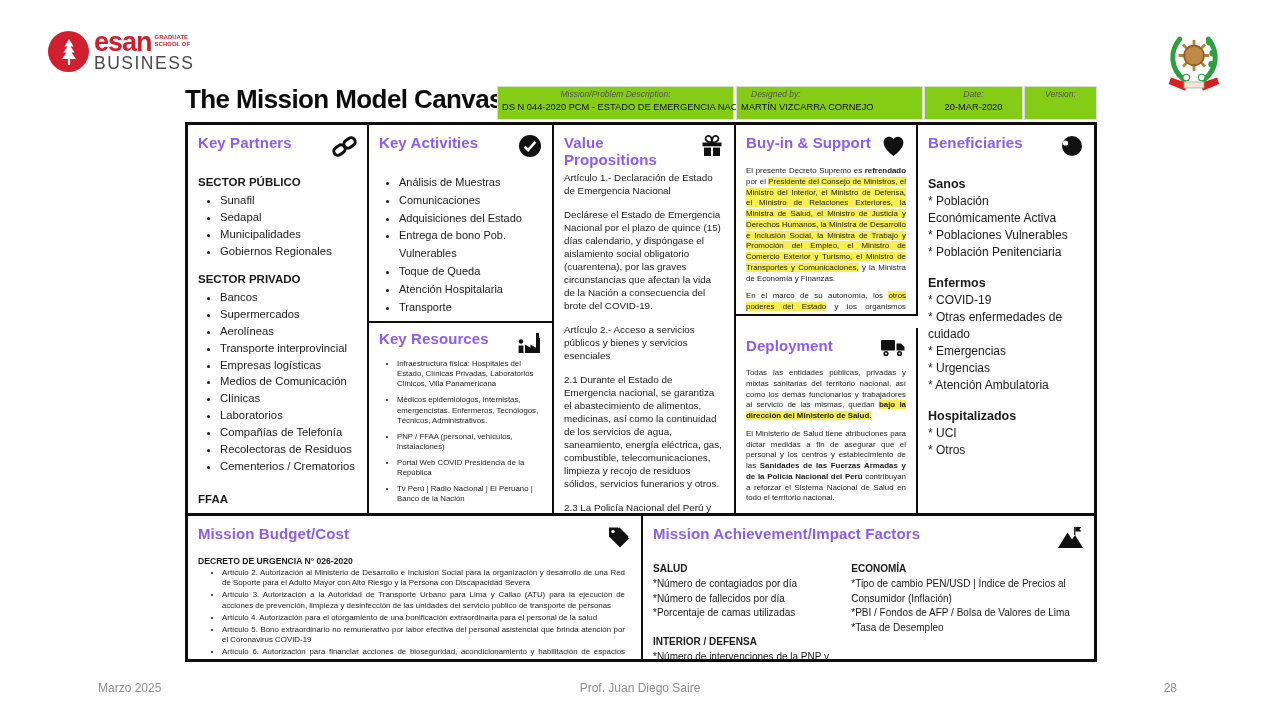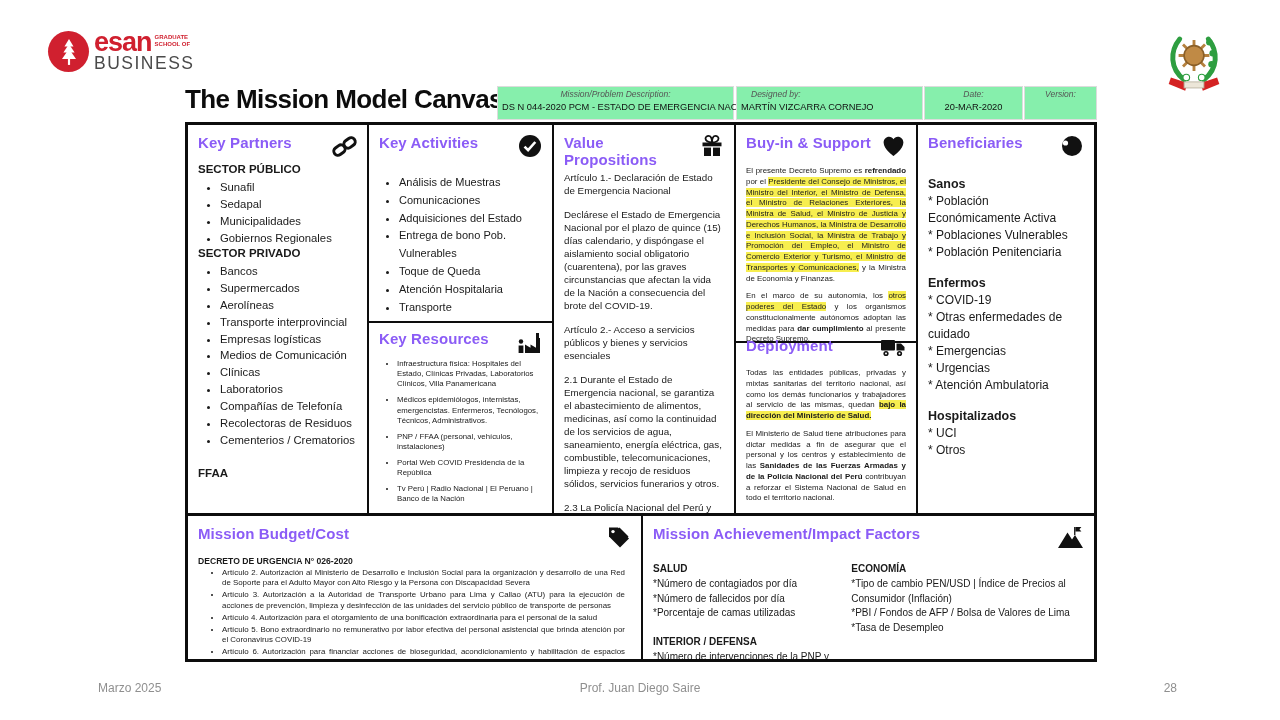--- a/index.html
+++ b/index.html
@@ -17,48 +17,48 @@
   .esan-grad{font-size:6px;color:var(--brand);font-weight:bold;margin:3px 0 0 3px;line-height:1.15;}
   .esan-biz{font-size:17.5px;color:#4a4a4a;letter-spacing:1.5px;margin-top:1px;font-weight:500;}
 
   
   .crest{position:absolute;left:1161px;top:26px;}
 
   
   .mmc-title{position:absolute;left:185px;top:84px;font-size:26px;font-weight:800;
              letter-spacing:-0.6px;color:#0c0c0c;}
   .hdr-field{position:absolute;top:86px;height:34px;border:1px solid #dcdcdc;
-             box-sizing:border-box;padding:2px 4px 0;background:#86efac;}
+             box-sizing:border-box;padding:2px 4px 0;background:#84cc16;}
   .hdr-label{font-size:8.5px;font-style:italic;color:#555;}
   .hdr-value{font-size:9.3px;color:#111;margin-top:3px;white-space:nowrap;}
   .hf-center .hdr-label,.hf-center .hdr-value{text-align:center;}
   #hf-0{left:497px;width:237px;}
   #hf-1{left:736px;width:187px;}
   #hf-2{left:924px;width:99px;}
   #hf-3{left:1024px;width:73px;}
 
   
   .canvas{position:absolute;left:185px;top:122px;width:912px;height:540px;
           border:3px solid var(--ink);box-sizing:border-box;}
   .sec{position:absolute;box-sizing:border-box;padding:9px 10px;overflow:hidden;}
   .sec-h{display:flex;justify-content:space-between;align-items:flex-start;}
   .sec-title{font-size:15px;font-weight:600;color:#8b5cf6;letter-spacing:0.1px;}
   .sec-icon{flex:none;margin-left:4px;}
   #sec-kp{left:0;top:0;width:181px;height:388px;border-right:2px solid var(--ink);}
   #sec-ka{left:181px;top:0;width:185px;height:198px;border-right:2px solid var(--ink);border-bottom:2px solid var(--ink);}
   #sec-kr{left:181px;top:198px;width:185px;height:190px;border-right:2px solid var(--ink);}
   #sec-vp{left:366px;top:0;width:182px;height:388px;border-right:2px solid var(--ink);}
-  #sec-bs{left:548px;top:0;width:182px;height:218px;border-right:2px solid var(--ink);border-bottom:2px solid var(--ink);}
+  #sec-bs{left:548px;top:0;width:182px;height:191px;border-right:2px solid var(--ink);border-bottom:2px solid var(--ink);}
   #sec-dp{left:548px;top:203px;width:182px;height:185px;border-right:2px solid var(--ink);}
   #sec-bf{left:730px;top:0;width:176px;height:388px;}
   #sec-mb{left:0;top:388px;width:455px;height:146px;border-top:3px solid var(--ink);border-right:2px solid var(--ink);}
   #sec-ma{left:455px;top:388px;width:451px;height:146px;border-top:3px solid var(--ink);}
 
   
-  #sec-kp .grp{}
+  #sec-kp .grp{margin-top:13px;}
   #sec-kp .grp-h{font-weight:bold;font-size:11.5px;margin-bottom:4px;}
   #sec-kp .grp-list{margin:0;padding-left:22px;font-size:11.3px;line-height:1.5;}
   .kp-footer{list-style:none;margin:18px 0 0;padding:0;font-weight:bold;font-size:11.5px;}
   .kp-footer li{margin-bottom:38px;}
 
   
   .ka-list{margin:12px 0 0;padding-left:20px;font-size:11px;line-height:1.62;}
 
   
   #sec-kr{padding-top:7px;}

